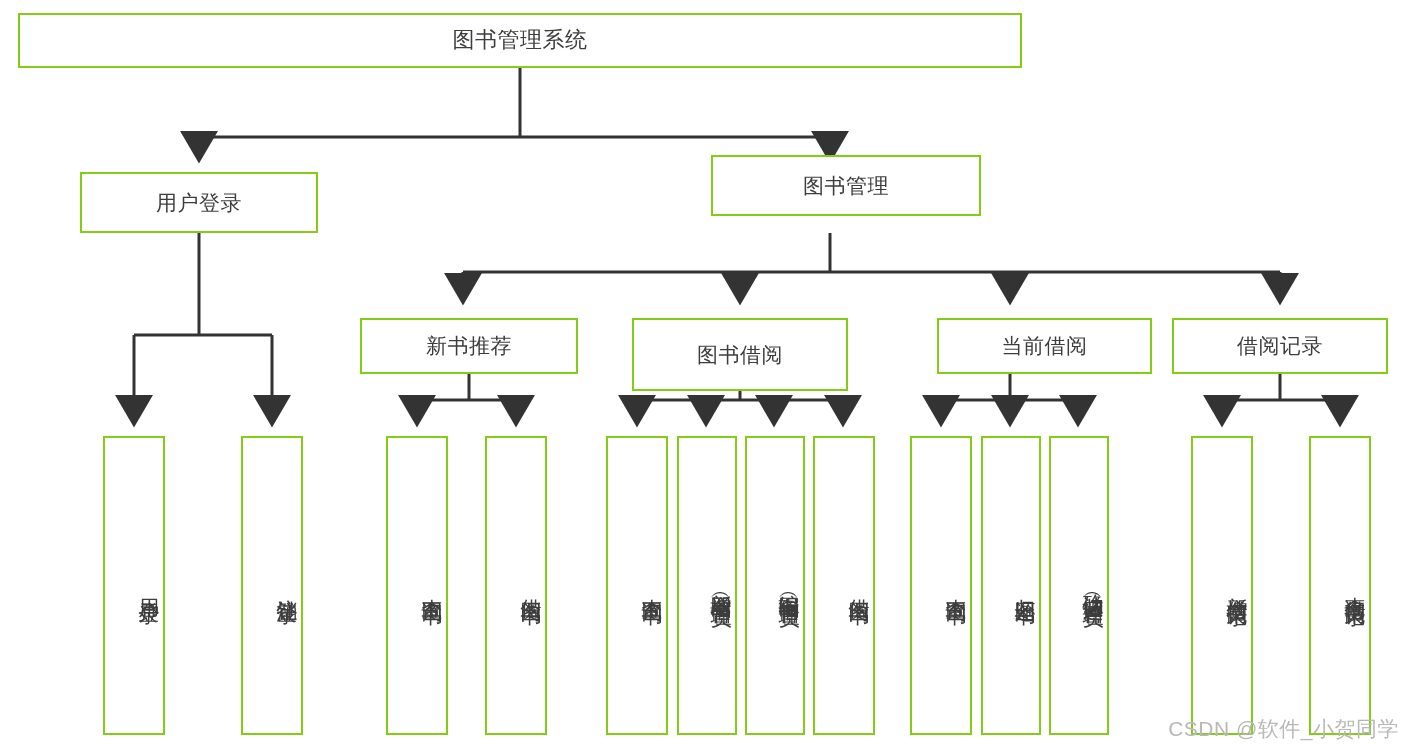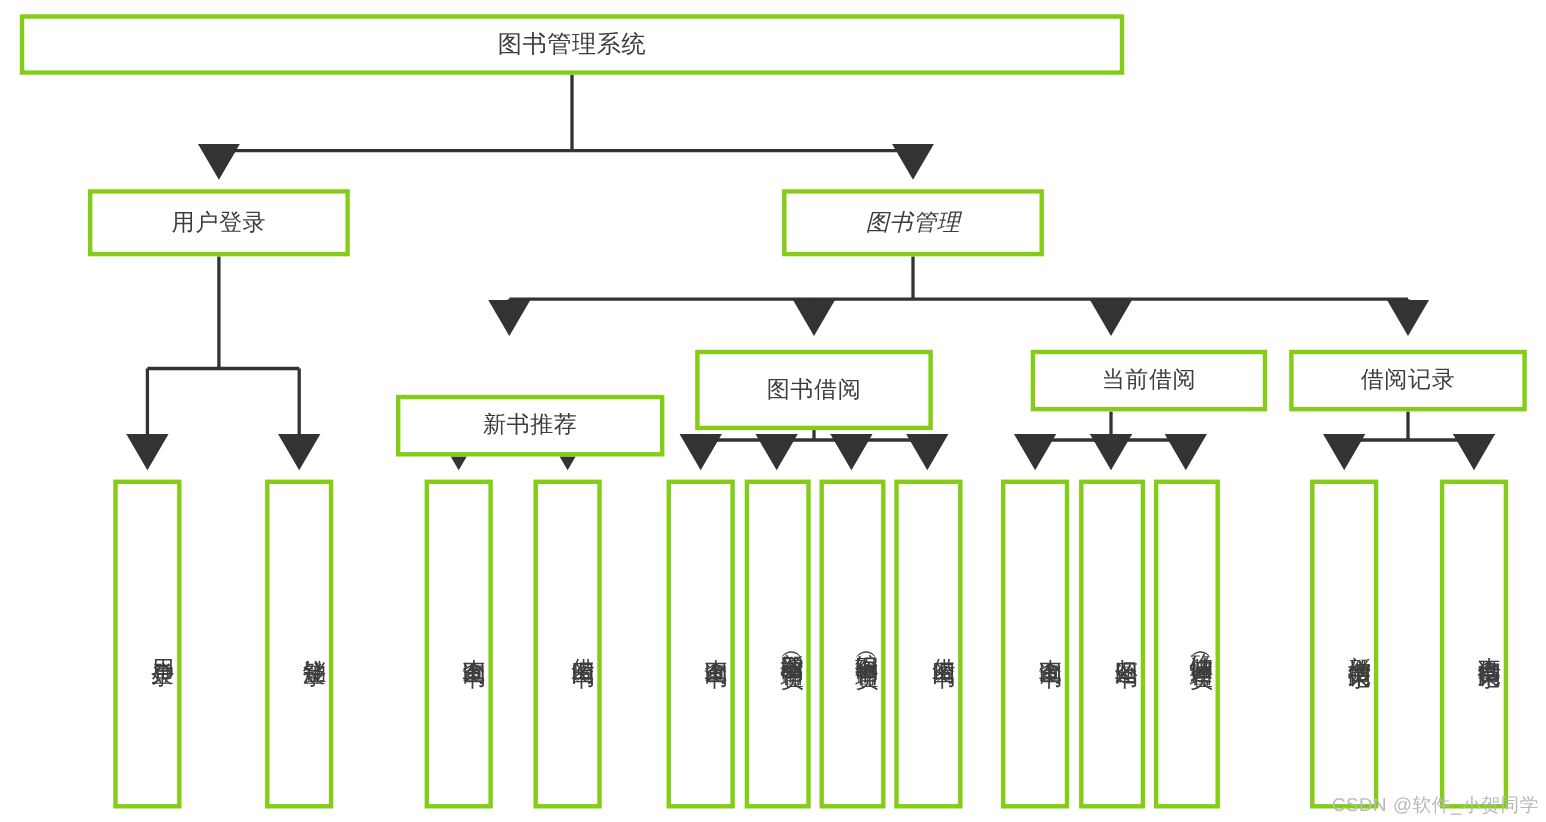--- a/index.html
+++ b/index.html
@@ -22,21 +22,21 @@
     left: 0;
     top: 0;
     width: 1405px;
     height: 747px;
     pointer-events: none;
   }
   .node {
     position: absolute;
     box-sizing: border-box;
     background: #ffffff;
-    border: 4px solid #84cc16;
+    border: 2px solid #84cc16;
     display: flex;
     align-items: center;
     justify-content: center;
     color: #3d3d3d;
     overflow: hidden;
   }
   .node.horiz {
     font-size: 21px;
     letter-spacing: 0.5px;
     line-height: 1.2;
@@ -57,21 +57,21 @@
     display: block;
     text-align: center;
   }
   .node.root {
     font-size: 22px;
   }
   .watermark {
     position: absolute;
     right: 6px;
     bottom: 4px;
-    font-size: 17px;
+    font-size: 21px;
     color: #b8b8b8;
     letter-spacing: 0.5px;
     white-space: nowrap;
   }
 </style>
 </head>
 <body>
 
 <div id="canvas">
 
@@ -129,25 +129,25 @@
     </g>
   </svg>
 
   <div class="node horiz root" style="left:18px; top:13px; width:1004px; height:55px;">
     <span>图书管理系统</span>
   </div>
 
   <div class="node horiz" style="left:80px; top:172px; width:238px; height:61px;">
     <span>用户登录</span>
   </div>
-  <div class="node horiz" style="left:711px; top:172px; width:238px; height:61px;font-style:italic;">
+  <div class="node horiz" style="left:711px; top:155px; width:270px; height:61px;">
     <span>图书管理</span>
   </div>
 
-  <div class="node horiz" style="left:360px; top:318px; width:244px; height:56px;margin-top:41px;">
+  <div class="node horiz" style="left:360px; top:318px; width:218px; height:56px;">
     <span>新书推荐</span>
   </div>
   <div class="node horiz" style="left:632px; top:318px; width:216px; height:73px;">
     <span>图书借阅</span>
   </div>
   <div class="node horiz" style="left:937px; top:318px; width:215px; height:56px;">
     <span>当前借阅</span>
   </div>
   <div class="node horiz" style="left:1172px; top:318px; width:216px; height:56px;justify-content:center;">
     <span>借阅记录</span>

